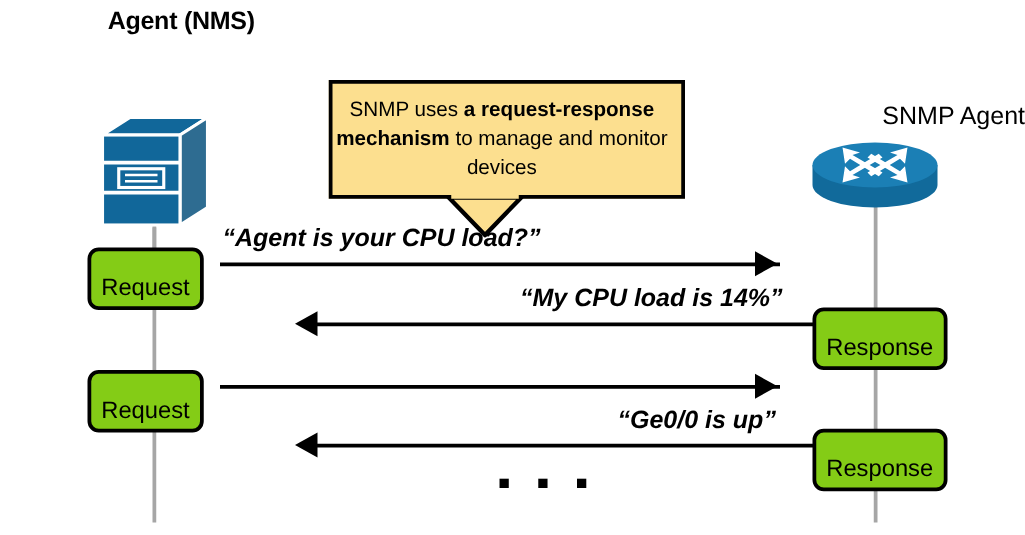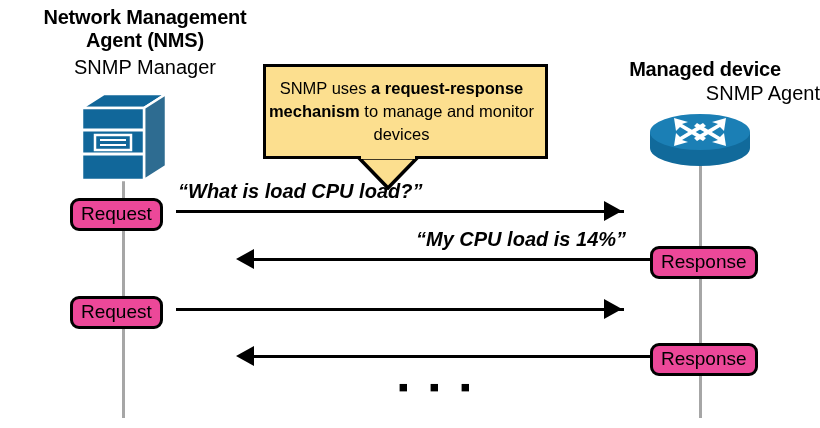--- a/index.html
+++ b/index.html
@@ -117,53 +117,50 @@
     border-left: 18px solid #000000;
   }
   .arrow-head.left {
     border-top: 10px solid transparent;
     border-bottom: 10px solid transparent;
     border-right: 18px solid #000000;
   }
 
   
   .badge {
-    background: #ec4899;
+    background: #84cc16;
     border: 3px solid #000000;
     border-radius: 9px;
     font-size: 19px;
     color: #000000;
     text-align: center;
     box-sizing: border-box;
-    padding: 1px 8px 3px 8px;
+    padding: 18px 8px 3px 8px;
     line-height: 23px;
     white-space: nowrap;
   }
 
   
   .ellipsis {
     font-size: 30px;
     font-weight: bold;
     letter-spacing: 6px;
     color: #000000;
     line-height: 10px;
   }
 </style>
 </head>
 <body>
 
 <div id="canvas">
 
   <div class="abs nms-title">
-    <div>Network Management</div>
     <div>Agent (NMS)</div>
   </div>
-  <div class="abs nms-sub">SNMP Manager</div>
-
-  <div class="abs md-title">Managed device</div>
+
   <div class="abs md-sub">SNMP Agent</div>
 
   <div class="abs lifeline lifeline-left"></div>
   <div class="abs lifeline lifeline-right"></div>
 
   <div class="abs server-wrap">
     <svg width="92" height="100" viewBox="0 0 92 100" xmlns="http://www.w3.org/2000/svg">
 
       <polygon points="4,16 26,2 88,2 66,16" fill="#11679A" stroke="#ffffff" stroke-width="2.5"></polygon>
 
@@ -204,33 +201,34 @@
   <div class="abs callout">
     <div class="callout-box">
       <div class="callout-text"><span>SNMP uses </span><b>a request-response mechanism</b><span> to manage and monitor devices</span></div>
     </div>
     <svg class="callout-tail" viewBox="0 0 62 34" xmlns="http://www.w3.org/2000/svg">
       <polygon points="2,2 60,2 31,32" fill="#fcdf8f" stroke="#000000" stroke-width="3.5" stroke-linejoin="miter"></polygon>
       <rect x="4" y="0" width="54" height="3" fill="#fcdf8f"></rect>
     </svg>
   </div>
 
-  <div class="abs msg-label" style="left:178px; top:180px;">“What is load CPU load?”</div>
+  <div class="abs msg-label" style="left:178px; top:180px;">“Agent is your CPU load?”</div>
   <div class="abs arrow-line" style="left:176px; top:210px; width:448px;"></div>
   <div class="abs arrow-head right" style="left:604px; top:201px;"></div>
   <div class="abs badge" style="left:70px; top:198px;">Request</div>
 
   <div class="abs msg-label" style="left:392px; top:228px;margin-left:24px;">“My CPU load is 14%”</div>
   <div class="abs arrow-line" style="left:252px; top:258px; width:400px;"></div>
   <div class="abs arrow-head left" style="left:236px; top:249px;"></div>
   <div class="abs badge" style="left:650px; top:246px;">Response</div>
 
   <div class="abs arrow-line" style="left:176px; top:308px; width:448px;"></div>
   <div class="abs arrow-head right" style="left:604px; top:299px;"></div>
   <div class="abs badge" style="left:70px; top:296px;">Request</div>
 
+  <div class="abs msg-label" style="left:494px; top:325px;">“Ge0/0 is up”</div>
   <div class="abs arrow-line" style="left:252px; top:355px; width:400px;"></div>
   <div class="abs arrow-head left" style="left:236px; top:346px;"></div>
   <div class="abs badge" style="left:650px; top:343px;">Response</div>
 
   <div class="abs ellipsis" style="left:398px; top:382px;">▪ ▪ ▪</div>
 
 </div>
 
 </body></html>

